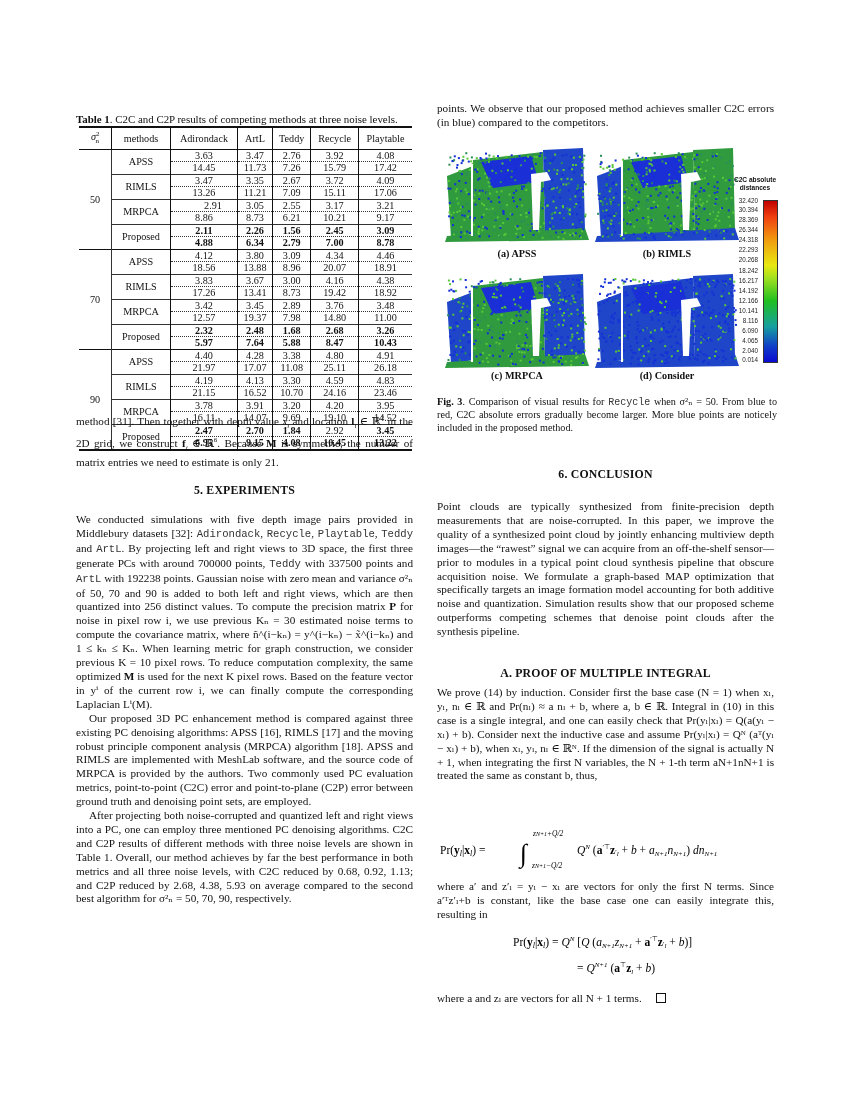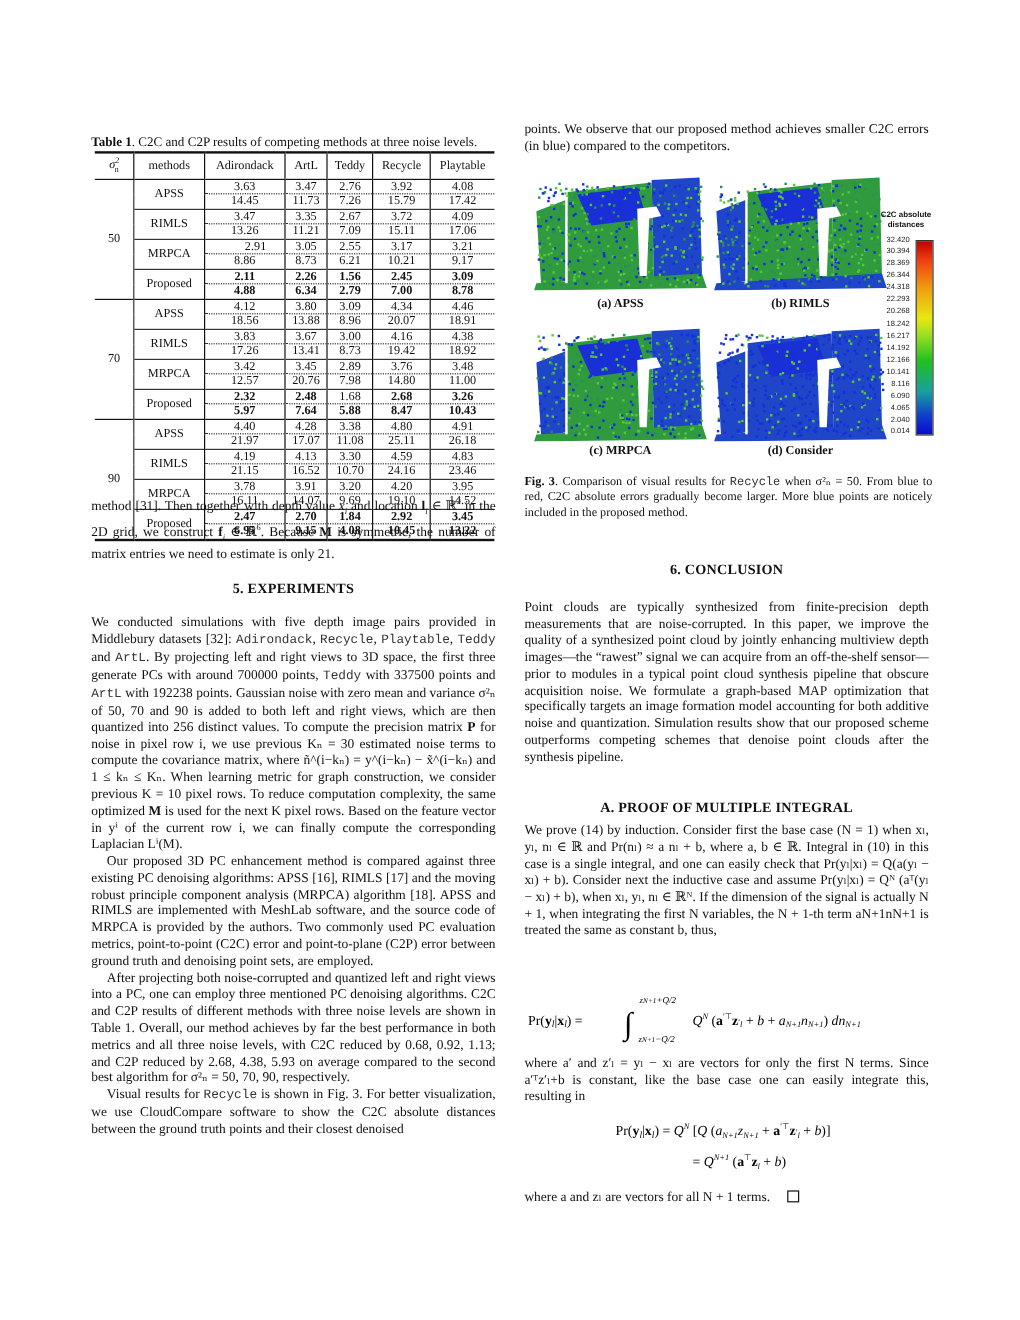--- a/index.html
+++ b/index.html
@@ -150,30 +150,30 @@
       <tr>
         <td class="meth vsep2" rowspan="2" style="height: 24px; border-top: 1px solid rgb(51, 51, 51);">MRPCA</td>
         <td class="vsep dot" style="border-top: 1px solid rgb(51, 51, 51);">3.42</td>
         <td class="vsep dot" style="border-top: 1px solid rgb(51, 51, 51);">3.45</td>
         <td class="vsep dot" style="border-top: 1px solid rgb(51, 51, 51);">2.89</td>
         <td class="vsep dot" style="border-top: 1px solid rgb(51, 51, 51);">3.76</td>
         <td class="vsep dot" style="border-top: 1px solid rgb(51, 51, 51);">3.48</td>
       </tr>
       <tr>
         <td class="vsep">12.57</td>
-        <td class="vsep">20.76</td>
+        <td class="vsep">19.37</td>
         <td class="vsep">7.98</td>
         <td class="vsep">14.80</td>
         <td class="vsep">11.00</td>
       </tr>
       <tr>
         <td class="meth vsep2" rowspan="2" style="height: 24px; border-top: 1px solid rgb(51, 51, 51);">Proposed</td>
         <td class="vsep dot" style="border-top: 1px solid rgb(51, 51, 51); font-weight: bold;">2.32</td>
         <td class="vsep dot" style="border-top: 1px solid rgb(51, 51, 51); font-weight: bold;">2.48</td>
-        <td class="vsep dot" style="border-top: 1px solid rgb(51, 51, 51); font-weight: normal;">1.68</td>
+        <td class="vsep dot" style="border-top: 1px solid rgb(51, 51, 51); font-weight: bold;">1.68</td>
         <td class="vsep dot" style="border-top: 1px solid rgb(51, 51, 51); font-weight: bold;">2.68</td>
         <td class="vsep dot" style="border-top: 1px solid rgb(51, 51, 51); font-weight: bold;">3.26</td>
       </tr>
       <tr>
         <td class="vsep" style="font-weight: bold;">5.97</td>
         <td class="vsep" style="font-weight: bold;">7.64</td>
         <td class="vsep" style="font-weight: bold;">5.88</td>
         <td class="vsep" style="font-weight: bold;">8.47</td>
         <td class="vsep" style="font-weight: bold;">10.43</td>
       </tr>
@@ -221,21 +221,21 @@
         <td class="vsep">14.07</td>
         <td class="vsep">9.69</td>
         <td class="vsep">19.10</td>
         <td class="vsep">14.52</td>
       </tr>
       <tr>
         <td class="meth vsep2" rowspan="2" style="height: 24px; border-top: 1px solid rgb(51, 51, 51); border-bottom: 2px solid rgb(17, 17, 17);">Proposed</td>
         <td class="vsep dot" style="border-top: 1px solid rgb(51, 51, 51); font-weight: bold;">2.47</td>
         <td class="vsep dot" style="border-top: 1px solid rgb(51, 51, 51); font-weight: bold;">2.70</td>
         <td class="vsep dot" style="border-top: 1px solid rgb(51, 51, 51); font-weight: bold;">1.84</td>
-        <td class="vsep dot" style="border-top: 1px solid rgb(51, 51, 51); font-weight: bold;">2.92</td>
+        <td class="vsep dot" style="border-top: 1px solid rgb(51, 51, 51); font-weight: normal;">2.92</td>
         <td class="vsep dot" style="border-top: 1px solid rgb(51, 51, 51); font-weight: bold;">3.45</td>
       </tr>
       <tr>
         <td class="vsep" style="border-bottom: 2px solid rgb(17, 17, 17); font-weight: bold;">6.95</td>
         <td class="vsep" style="border-bottom: 2px solid rgb(17, 17, 17); font-weight: bold;">9.15</td>
         <td class="vsep" style="border-bottom: 2px solid rgb(17, 17, 17); font-weight: bold;">4.08</td>
         <td class="vsep" style="border-bottom: 2px solid rgb(17, 17, 17); font-weight: bold;">10.45</td>
         <td class="vsep" style="border-bottom: 2px solid rgb(17, 17, 17); font-weight: bold;">13.22</td>
       </tr>
     </tbody>
@@ -246,21 +246,20 @@
 </div>
 
 <div class="col left" style="top:484px;">
   <h2>5.  EXPERIMENTS</h2>
 </div>
 
 <div class="col left" style="top:513px;">
   <p><span>We conducted simulations with five depth image pairs provided in Middlebury datasets [32]: </span><span class="mono">Adirondack</span><span>, </span><span class="mono">Recycle</span><span>, </span><span class="mono">Playtable</span><span>, </span><span class="mono">Teddy</span><span> and </span><span class="mono">ArtL</span><span>. By projecting left and right views to 3D space, the first three generate PCs with around 700000 points, </span><span class="mono">Teddy</span><span> with 337500 points and </span><span class="mono">ArtL</span><span> with 192238 points. Gaussian noise with zero mean and variance σ²ₙ of 50, 70 and 90 is added to both left and right views, which are then quantized into 256 distinct values. To compute the precision matrix </span><span class="bf">P</span><span> for noise in pixel row i, we use previous Kₙ = 30 estimated noise terms to compute the covariance matrix, where ñ^(i−kₙ) = y^(i−kₙ) − x̃^(i−kₙ) and 1 ≤ kₙ ≤ Kₙ. When learning metric for graph construction, we consider previous K = 10 pixel rows. To reduce computation complexity, the same optimized </span><span class="bf">M</span><span> is used for the next K pixel rows. Based on the feature vector in yⁱ of the current row i, we can finally compute the corresponding Laplacian Lⁱ(M).</span></p>
   <p class="indent">Our proposed 3D PC enhancement method is compared against three existing PC denoising algorithms: APSS [16], RIMLS [17] and the moving robust principle component analysis (MRPCA) algorithm [18]. APSS and RIMLS are implemented with MeshLab software, and the source code of MRPCA is provided by the authors. Two commonly used PC evaluation metrics, point-to-point (C2C) error and point-to-plane (C2P) error between ground truth and denoising point sets, are employed.</p>
   <p class="indent">After projecting both noise-corrupted and quantized left and right views into a PC, one can employ three mentioned PC denoising algorithms. C2C and C2P results of different methods with three noise levels are shown in Table 1. Overall, our method achieves by far the best performance in both metrics and all three noise levels, with C2C reduced by 0.68, 0.92, 1.13; and C2P reduced by 2.68, 4.38, 5.93 on average compared to the second best algorithm for σ²ₙ = 50, 70, 90, respectively.</p>
-  <p class="indent"><span>Visual results for </span><span class="mono">Recycle</span><span> is shown in Fig. 3. For better visualization, we use CloudCompare software to show the C2C absolute distances between the ground truth points and their closest denoised</span></p>
 </div>
 
 <div class="col right" style="top:102px;">
   <p>points. We observe that our proposed method achieves smaller C2C errors (in blue) compared to the competitors.</p>
 </div>
 
 <div class="fig">
   <div class="pc" style="left:0;top:0;">
       <svg class="cloud" viewBox="0 0 148 100">
         <path d="M4 34 L30 24 L30 92 L8 96 Z" fill="#2f9a3e"></path>

